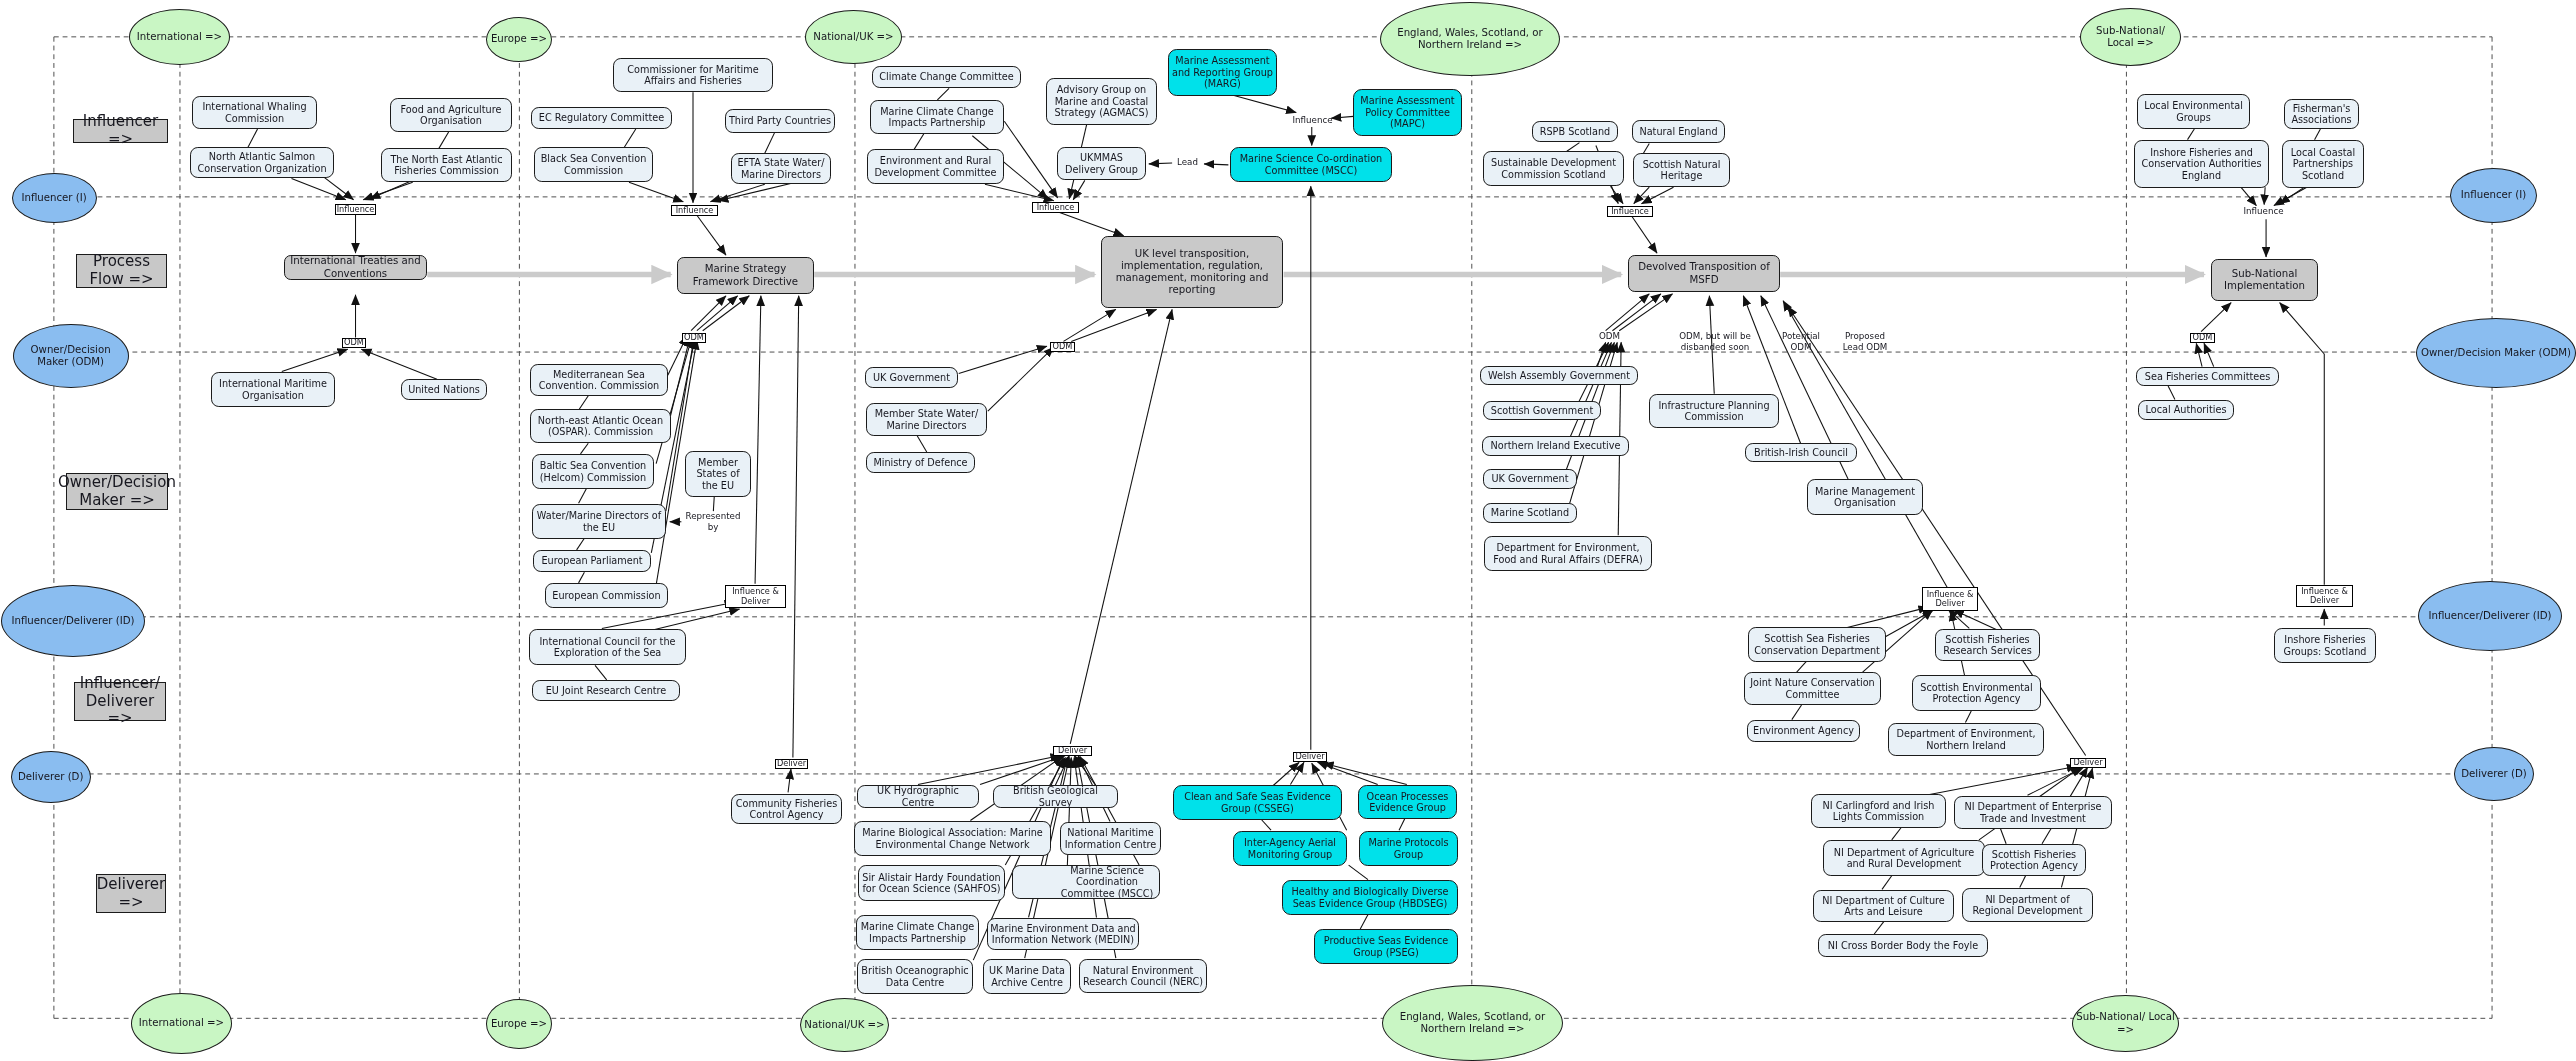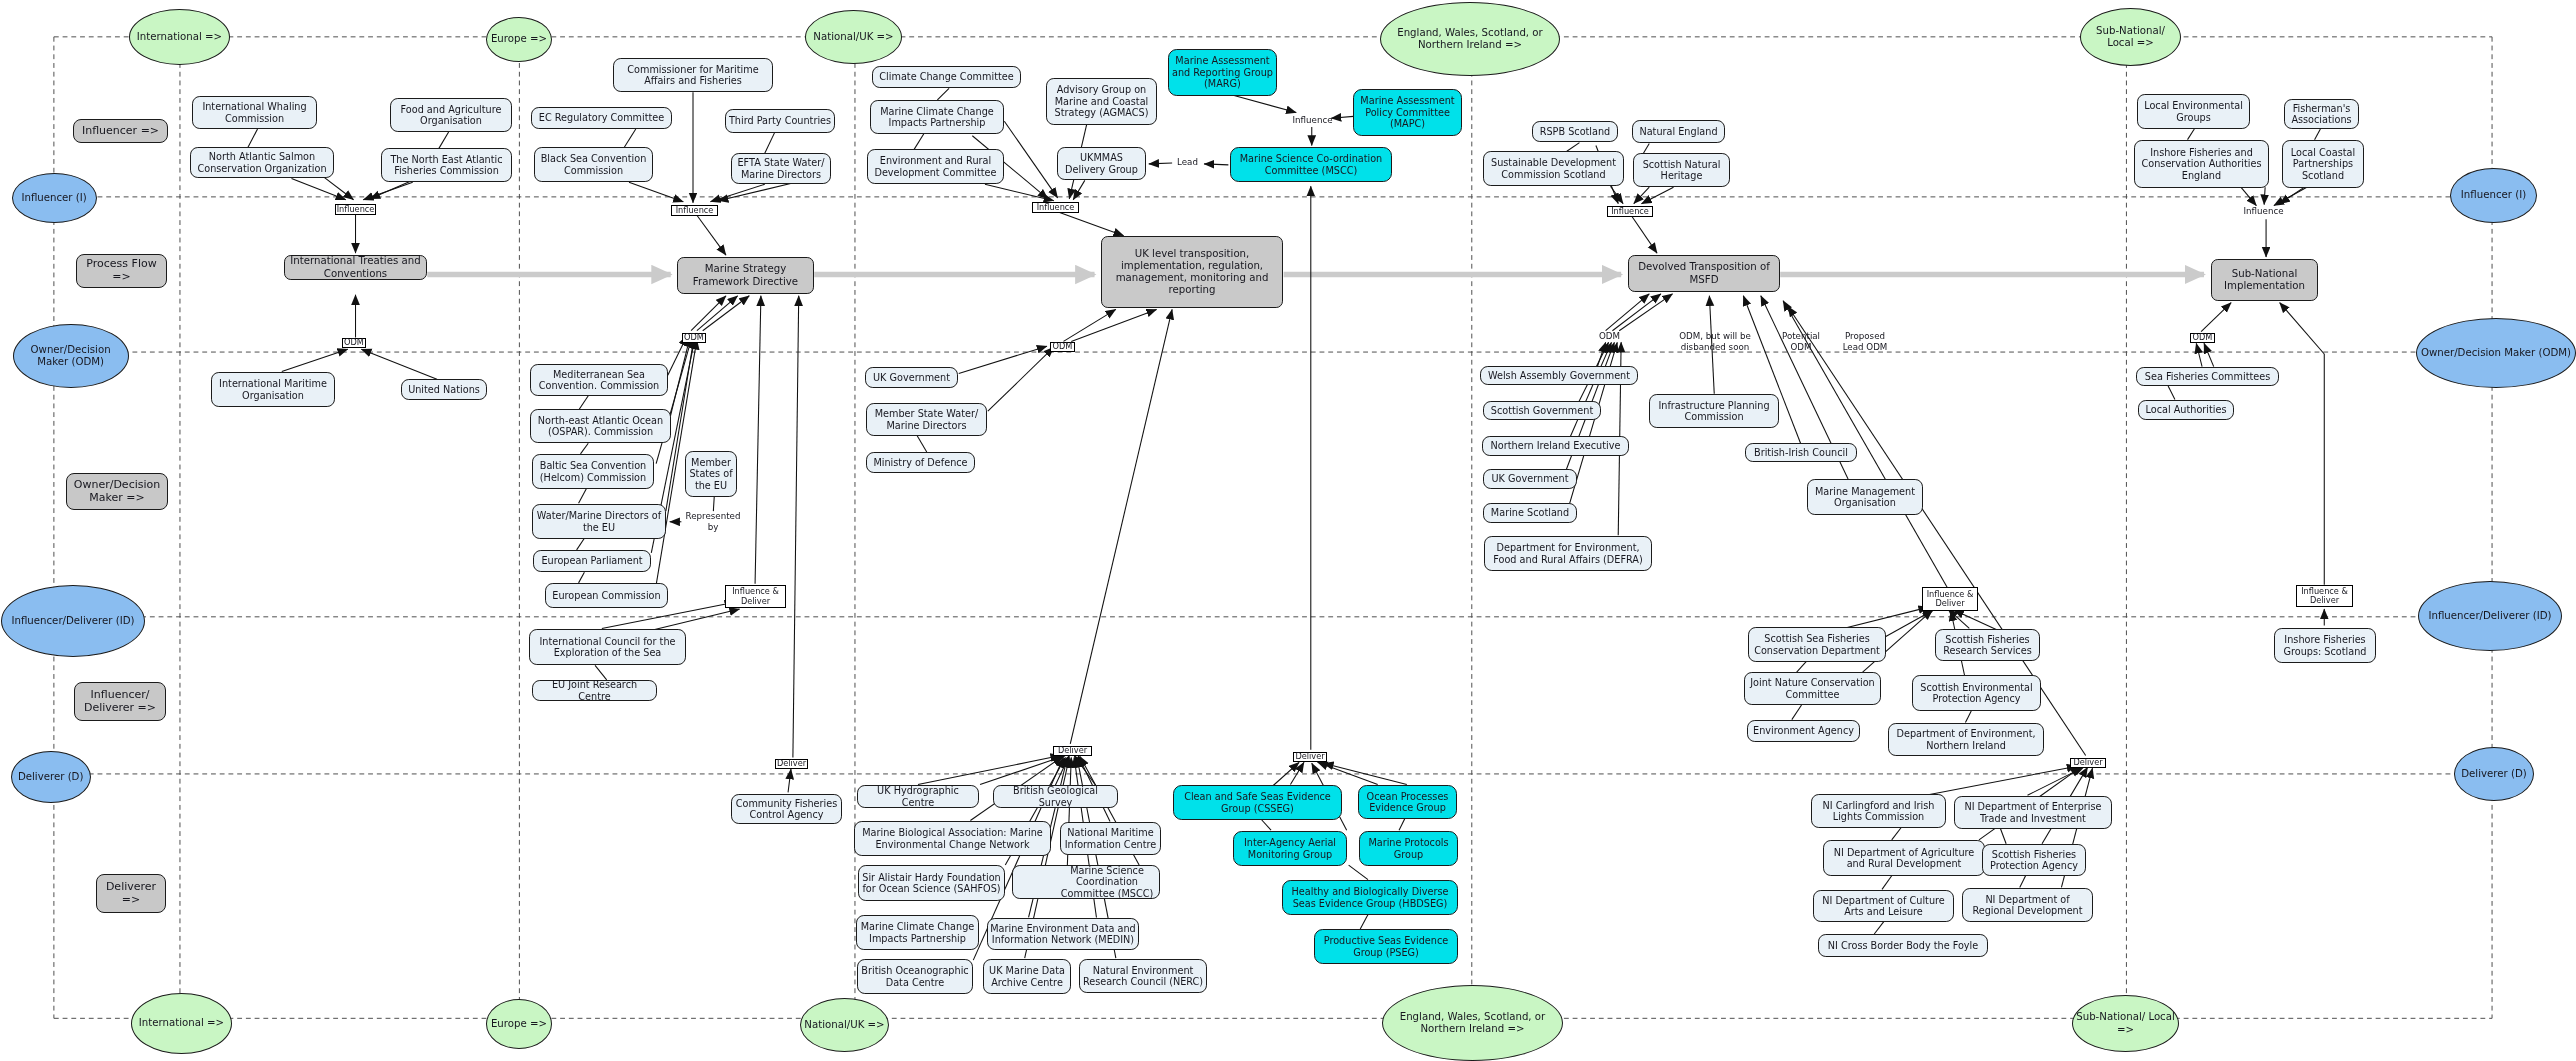--- a/index.html
+++ b/index.html
@@ -3,21 +3,21 @@
 <meta charset="utf-8">
 <style>
   html,body{margin:0;padding:0;background:#ffffff;}
   #canvas{position:relative;width:2576px;height:1061px;background:#fff;
     font-family:"DejaVu Sans","Liberation Sans",sans-serif;color:#17171f;overflow:hidden;}
   #edge-layer{position:absolute;left:0;top:0;}
   .nd{position:absolute;box-sizing:border-box;display:flex;align-items:center;justify-content:center;
     text-align:center;line-height:1.18;font-size:9.7px;padding:1px 1.9px;}
   .or{background:#e9f1f7;border:1px solid #1b1b1b;border-radius:7.8px;}
   .cy{background:#00e1ea;border:1px solid #1b1b1b;border-radius:8.7px;}
-  .lg{background:#c8c8c8;border:1px solid #1b1b1b;border-radius:8px;font-size:11px;}
+  .lg{background:#c8c8c8;border:1px solid #1b1b1b;border-radius:0;font-size:15px;}
   .pr{background:#c9c9c9;border:1px solid #1b1b1b;border-radius:6.8px;font-size:10.2px;}
   .eg{background:#c9f6c4;border:1px solid #1b1b1b;border-radius:50%;font-size:10.2px;}
   .eb{background:#8abdf0;border:1px solid #1b1b1b;border-radius:50%;font-size:10.2px;}
   .tg{background:#ffffff;border:1px solid #000;font-size:8.2px;line-height:1.1;padding:0 1px;}
   .tx{background:transparent;border:none;font-size:8.7px;}
   line.e-a,line.e-c{stroke:#111;stroke-width:1.1;}
   line.e-f{stroke:#cbcbcb;stroke-width:5.5;}
   line.grid{stroke:#4a4a4a;stroke-width:1;stroke-dasharray:5 4;}
 </style>
 </head>
@@ -227,26 +227,26 @@
       <div class="nd or" style="left: 211px; top: 372px; width: 124px; height: 35px;">International Maritime Organisation</div>
       <div class="nd or" style="left: 401px; top: 379px; width: 86px; height: 21.3px;">United Nations</div>
       <div class="nd or" style="left: 613px; top: 58px; width: 160px; height: 34px;">Commissioner for Maritime Affairs and Fisheries</div>
       <div class="nd or" style="left: 531px; top: 107px; width: 141px; height: 22px;">EC Regulatory Committee</div>
       <div class="nd or" style="left: 725px; top: 109px; width: 110px; height: 24px;">Third Party Countries</div>
       <div class="nd or" style="left: 534px; top: 147px; width: 119px; height: 35px;">Black Sea Convention Commission</div>
       <div class="nd or" style="left: 731px; top: 153px; width: 100px; height: 31px;">EFTA State Water/ Marine Directors</div>
       <div class="nd or" style="left: 530px; top: 364px; width: 138px; height: 32px;">Mediterranean Sea Convention. Commission</div>
       <div class="nd or" style="left: 530px; top: 409px; width: 141px; height: 34px;">North-east Atlantic Ocean (OSPAR). Commission</div>
       <div class="nd or" style="left: 532px; top: 454px; width: 122px; height: 35px;">Baltic Sea Convention (Helcom) Commission</div>
-      <div class="nd or" style="left: 685px; top: 451px; width: 52px; height: 46px;">Member States of the EU</div>
+      <div class="nd or" style="left: 685px; top: 451px; width: 66px; height: 46px;">Member States of the EU</div>
       <div class="nd or" style="left: 532px; top: 504px; width: 134px; height: 35px;">Water/Marine Directors of the EU</div>
       <div class="nd or" style="left: 533px; top: 550px; width: 118px; height: 22px;">European Parliament</div>
       <div class="nd or" style="left: 545px; top: 583px; width: 123px; height: 25px;">European Commission</div>
       <div class="nd or" style="left: 529px; top: 629px; width: 157px; height: 36px;">International Council for the Exploration of the Sea</div>
-      <div class="nd or" style="left: 532px; top: 680px; width: 125px; height: 21.3px;">EU Joint Research Centre</div>
+      <div class="nd or" style="left: 532px; top: 680px; width: 148px; height: 21.3px;">EU Joint Research Centre</div>
       <div class="nd or" style="left: 731px; top: 794px; width: 111px; height: 30px;">Community Fisheries Control Agency</div>
       <div class="nd or" style="left: 872px; top: 66px; width: 149px; height: 22px;">Climate Change Committee</div>
       <div class="nd or" style="left: 870px; top: 100px; width: 134px; height: 34px;">Marine Climate Change Impacts Partnership</div>
       <div class="nd or" style="left: 867px; top: 149px; width: 137px; height: 35px;">Environment and Rural Development Committee</div>
       <div class="nd or" style="left: 1046px; top: 78px; width: 111px; height: 47px;">Advisory Group on Marine and Coastal Strategy (AGMACS)</div>
       <div class="nd or" style="left: 1057px; top: 147px; width: 89px; height: 33px;">UKMMAS Delivery Group</div>
       <div class="nd or" style="left: 865px; top: 367px; width: 93px; height: 21.3px;">UK Government</div>
       <div class="nd or" style="left: 866px; top: 403px; width: 121px; height: 33px;">Member State Water/ Marine Directors</div>
       <div class="nd or" style="left: 866px; top: 452px; width: 109px; height: 21.3px;">Ministry of Defence</div>
       <div class="nd or" style="left: 857px; top: 785px; width: 122px; height: 23px;">UK Hydrographic Centre</div>

